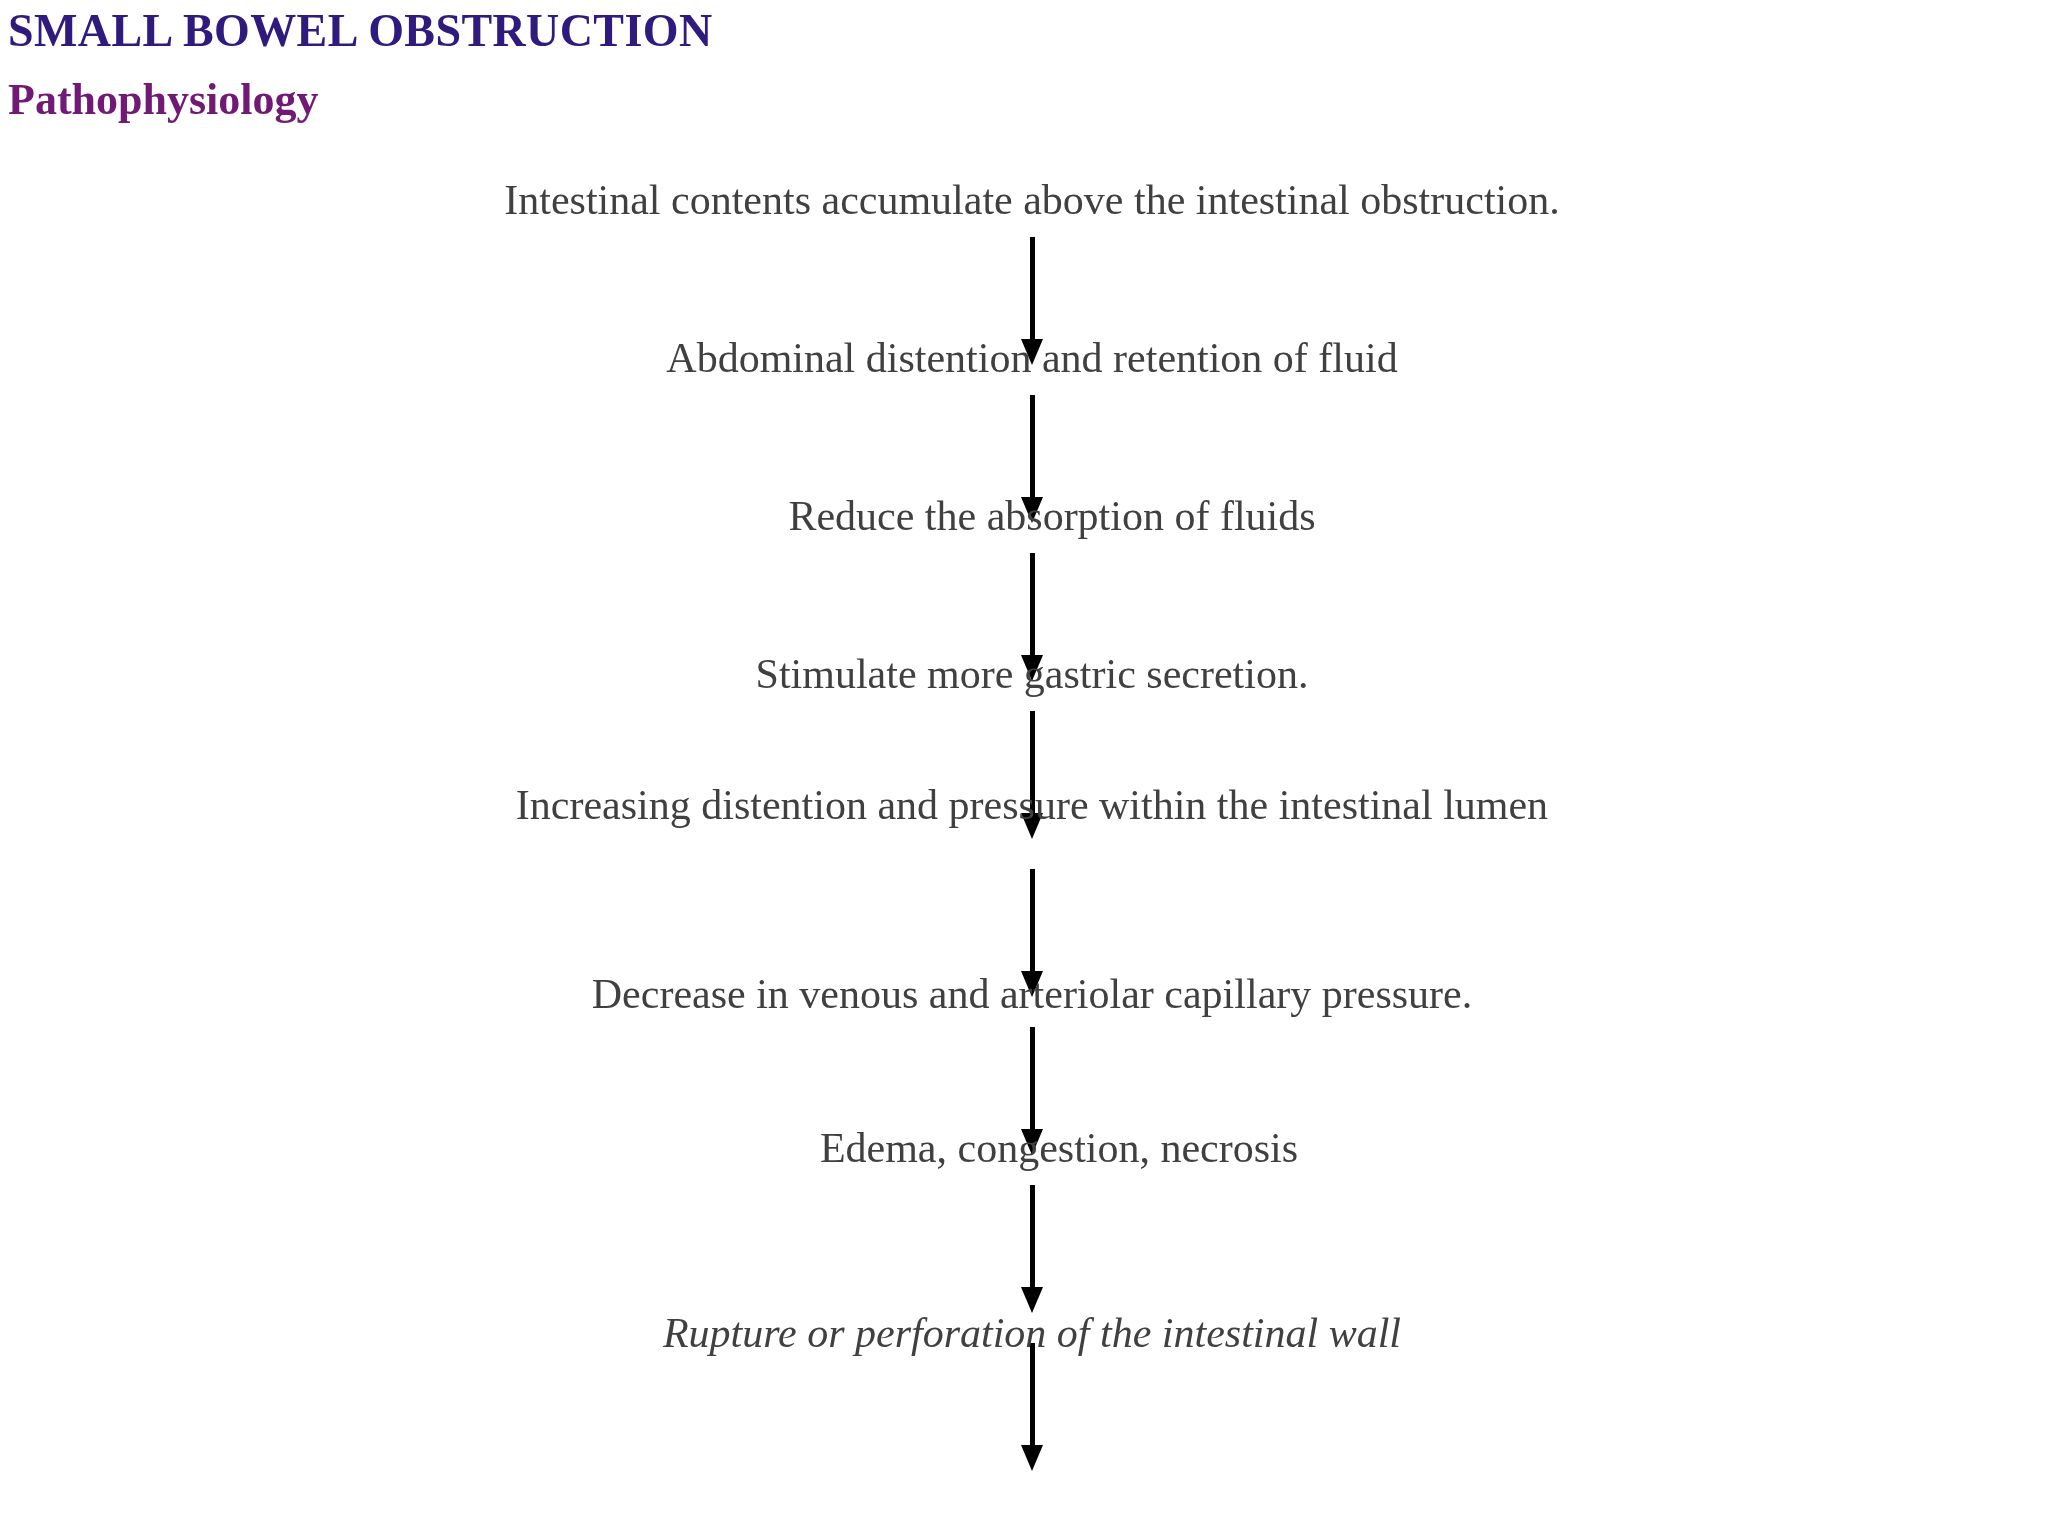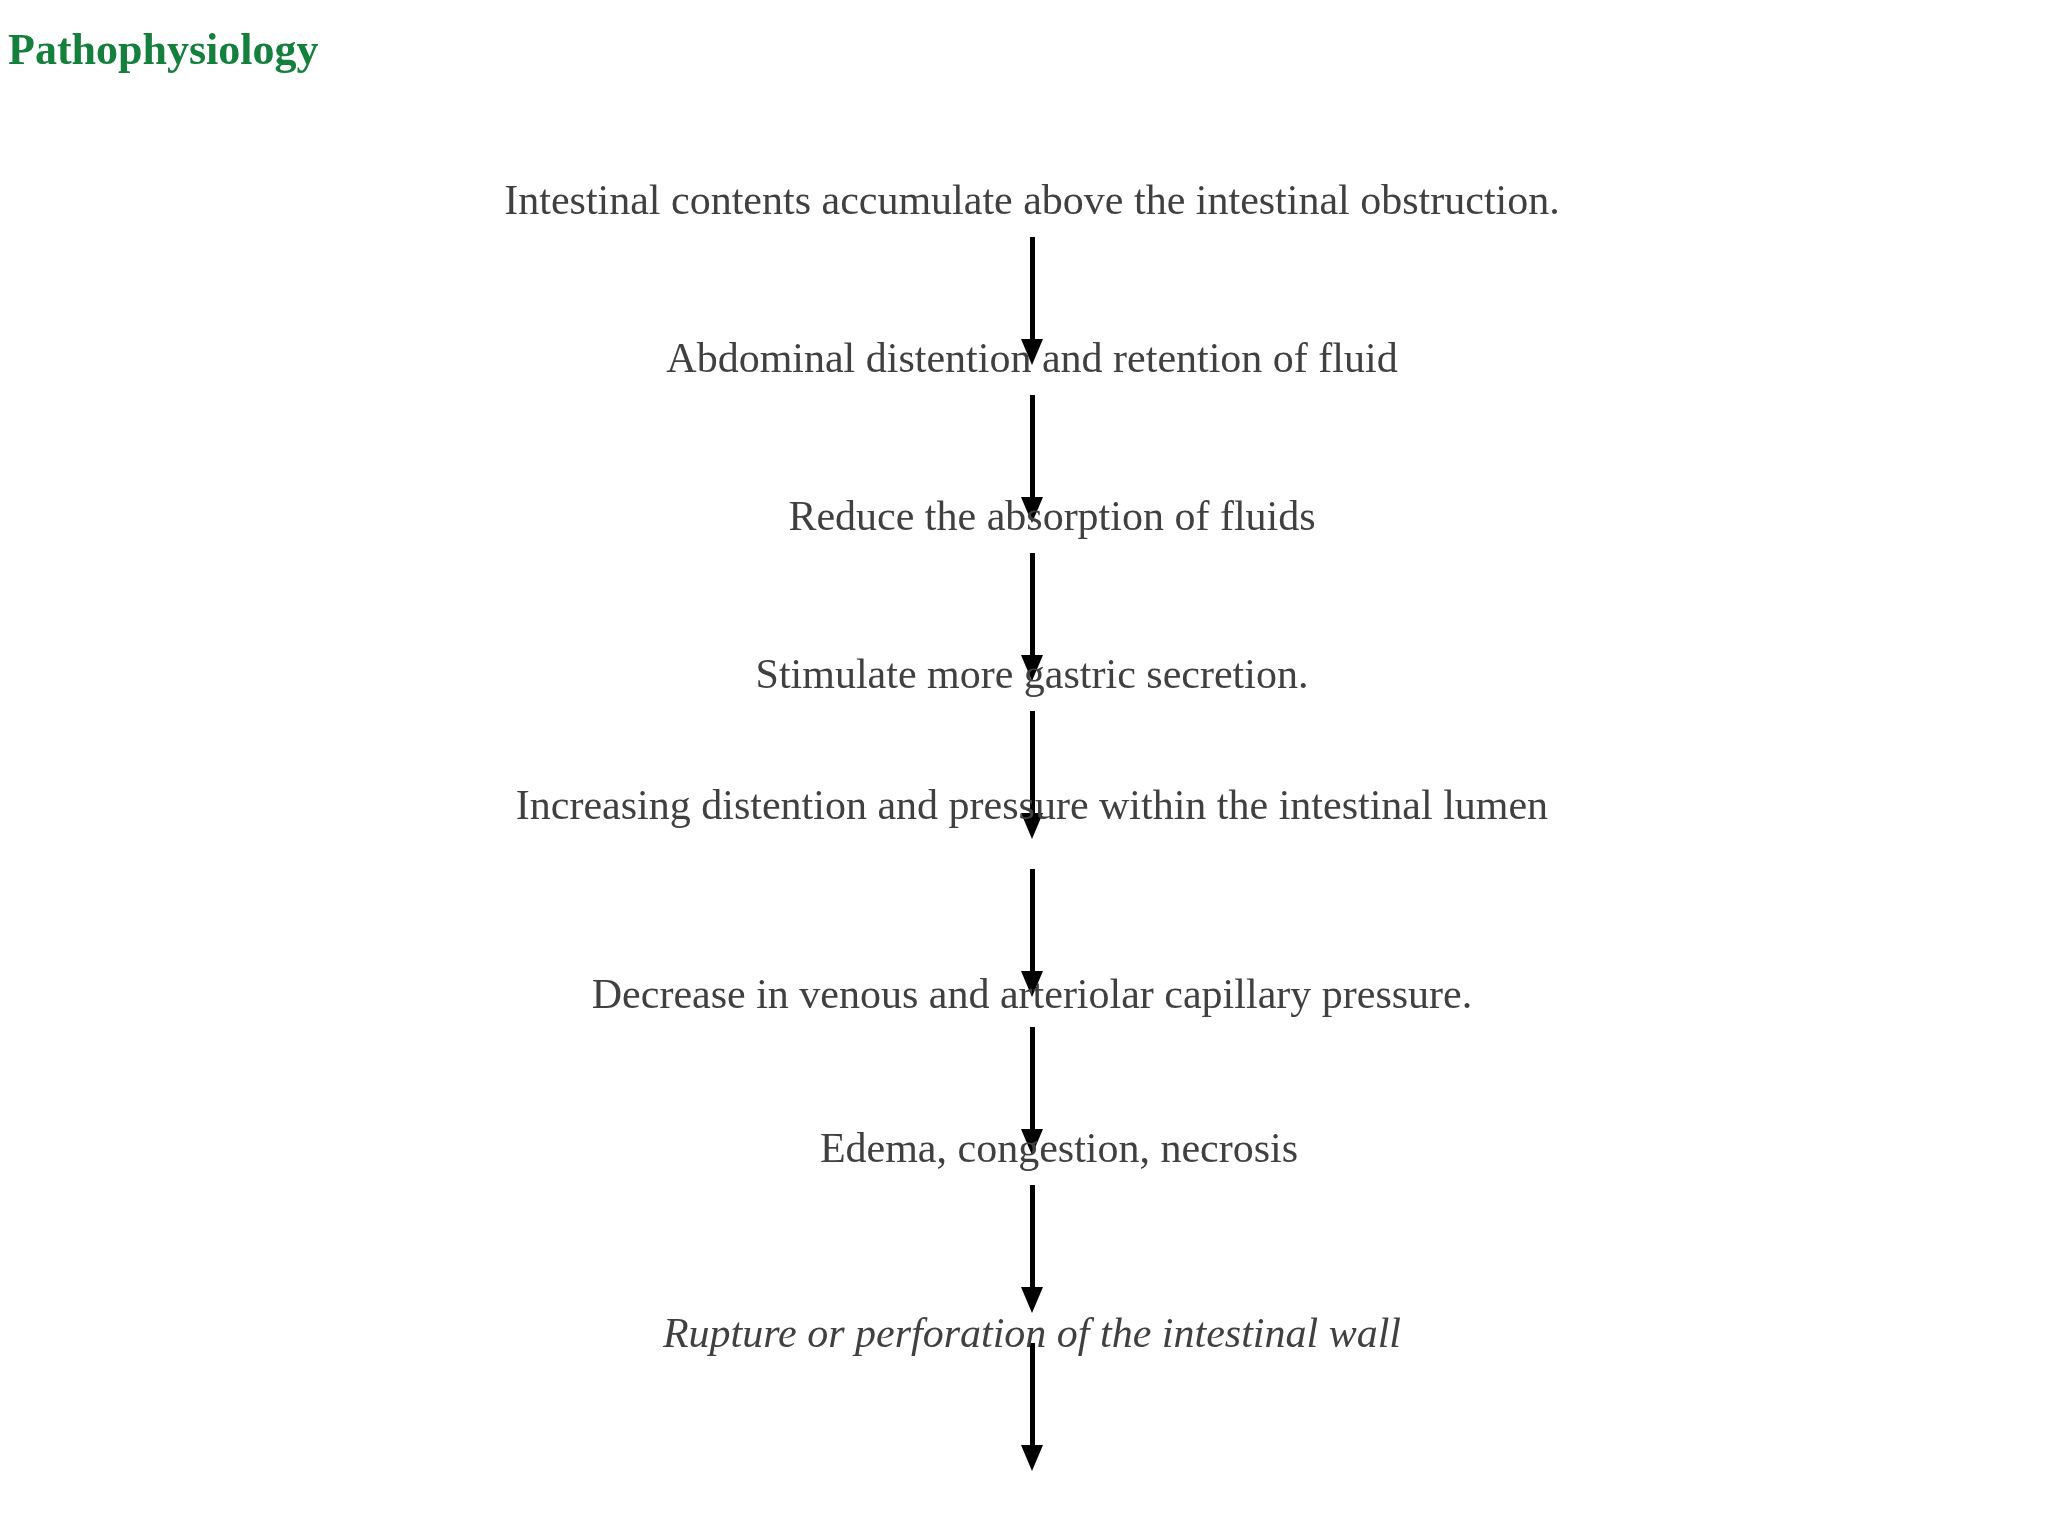--- a/index.html
+++ b/index.html
@@ -40,21 +40,21 @@
     letter-spacing: 0.4px;
     color: #2e1b7d;
     white-space: nowrap;
     margin: 0;
   }
   .slide-subtitle {
     font-family: "Liberation Serif", "DejaVu Serif", serif;
     font-weight: bold;
     font-size: 44px;
     line-height: 1.08;
-    color: #15803d;
+    color: #701a75;
     white-space: nowrap;
     margin: 0;
     margin-top: 20px;
   }
 
   
   #flow {
     position: absolute;
     left: 0;
     top: 150px;
@@ -104,20 +104,21 @@
     border-right: 11px solid transparent;
     border-top: 26px solid #000000;
   }
 </style>
 </head>
 <body>
 
 <div id="slide">
 
   <div class="heading-block">
+    <div class="slide-title">SMALL BOWEL OBSTRUCTION</div>
     <div class="slide-subtitle">Pathophysiology</div>
   </div>
 
   <div id="flow">
       <div class="flow-step" style="top: 29px;"><span>Intestinal contents accumulate above the intestinal obstruction.</span></div>
       <div class="flow-arrow" style="top: 87px; height: 128px;">
         <div class="shaft" style="height: 104px;"></div>
         <div class="head" style="top: 102px;"></div>
       </div>
       <div class="flow-step" style="top: 187px;"><span>Abdominal distention and retention of fluid</span></div>

